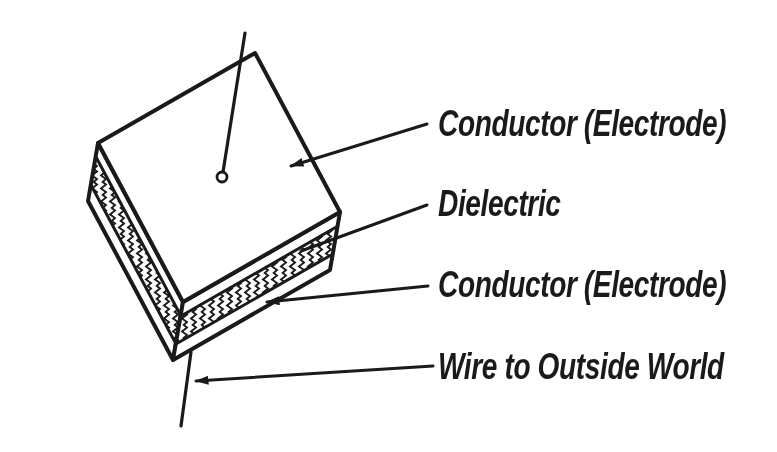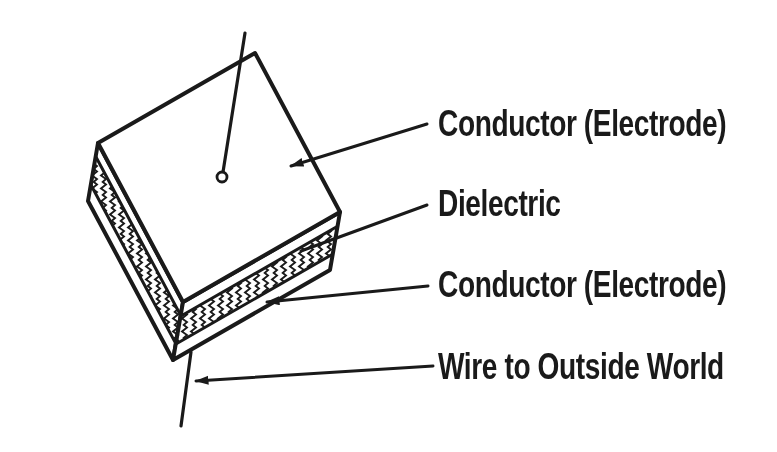--- a/index.html
+++ b/index.html
@@ -2,20 +2,21 @@
 <html style="--ink: #1a1a1a; --paper: #ffffff;"><head>
 <meta charset="utf-8">
 <style>
   :root { --ink:#1a1a1a; --paper:#ffffff; }
   html,body { margin:0; padding:0; background:#fff; }
   .stage {
     position:relative; width:777px; height:452px;
     background:var(--paper);
     font-family:"Liberation Sans", sans-serif;
     overflow:hidden;
+    font-style:italic;
   }
   .stage svg { position:absolute; inset:0; color:var(--ink); }
   .fig-label {
     position:absolute; left:438px;
     font-size:36px; line-height:36px; font-weight:700;
     color:var(--ink); white-space:nowrap;
     transform:scaleX(0.78); transform-origin:0 50%;
     letter-spacing:-0.5px;
   }
   .fig-label.l1 { top:106px; }

